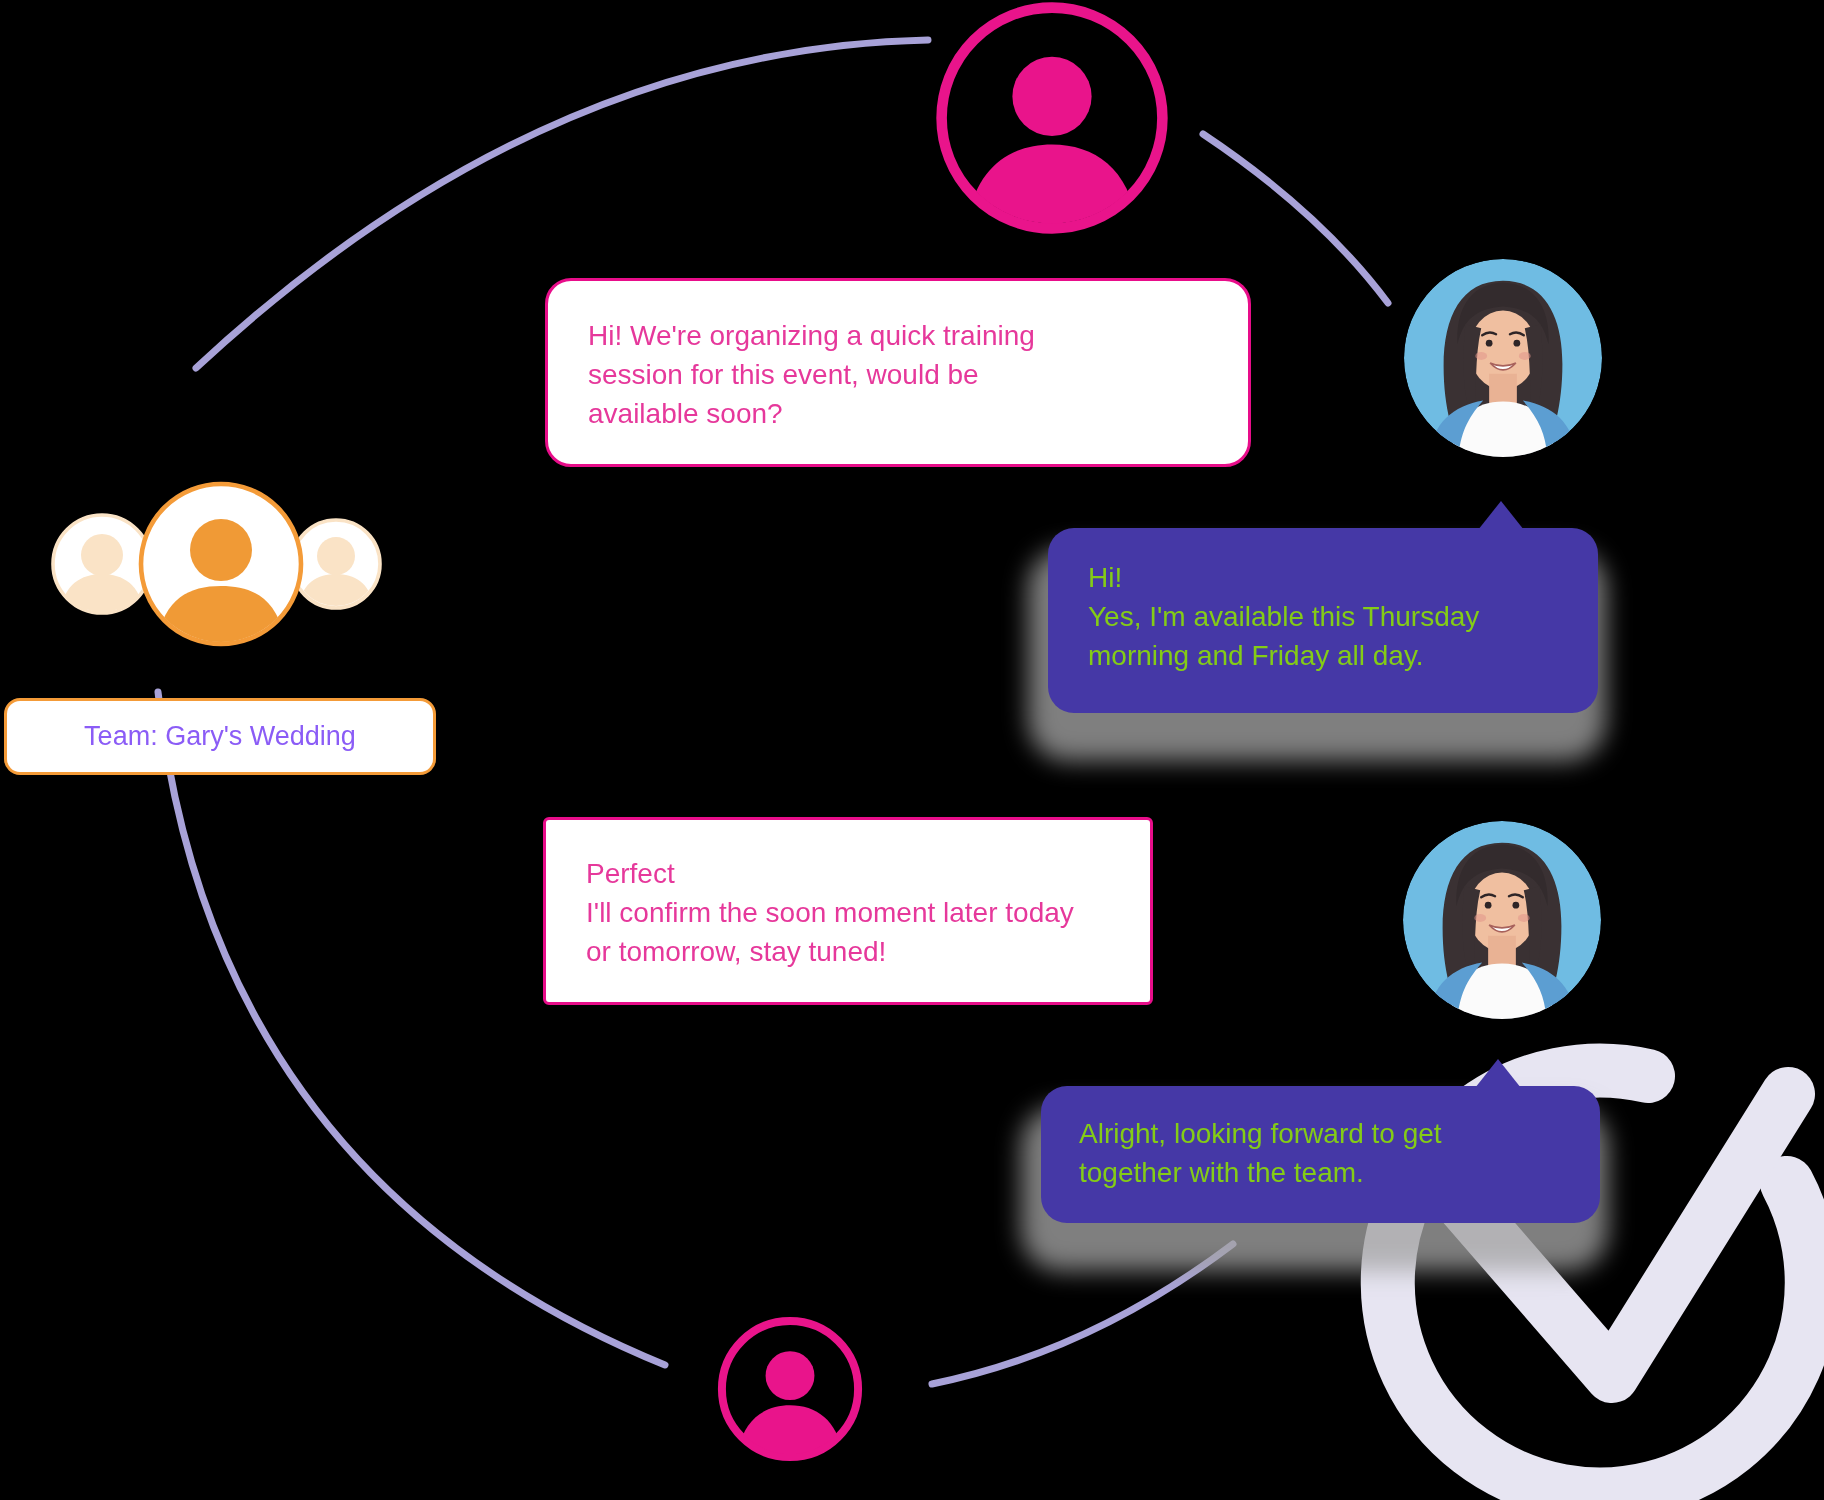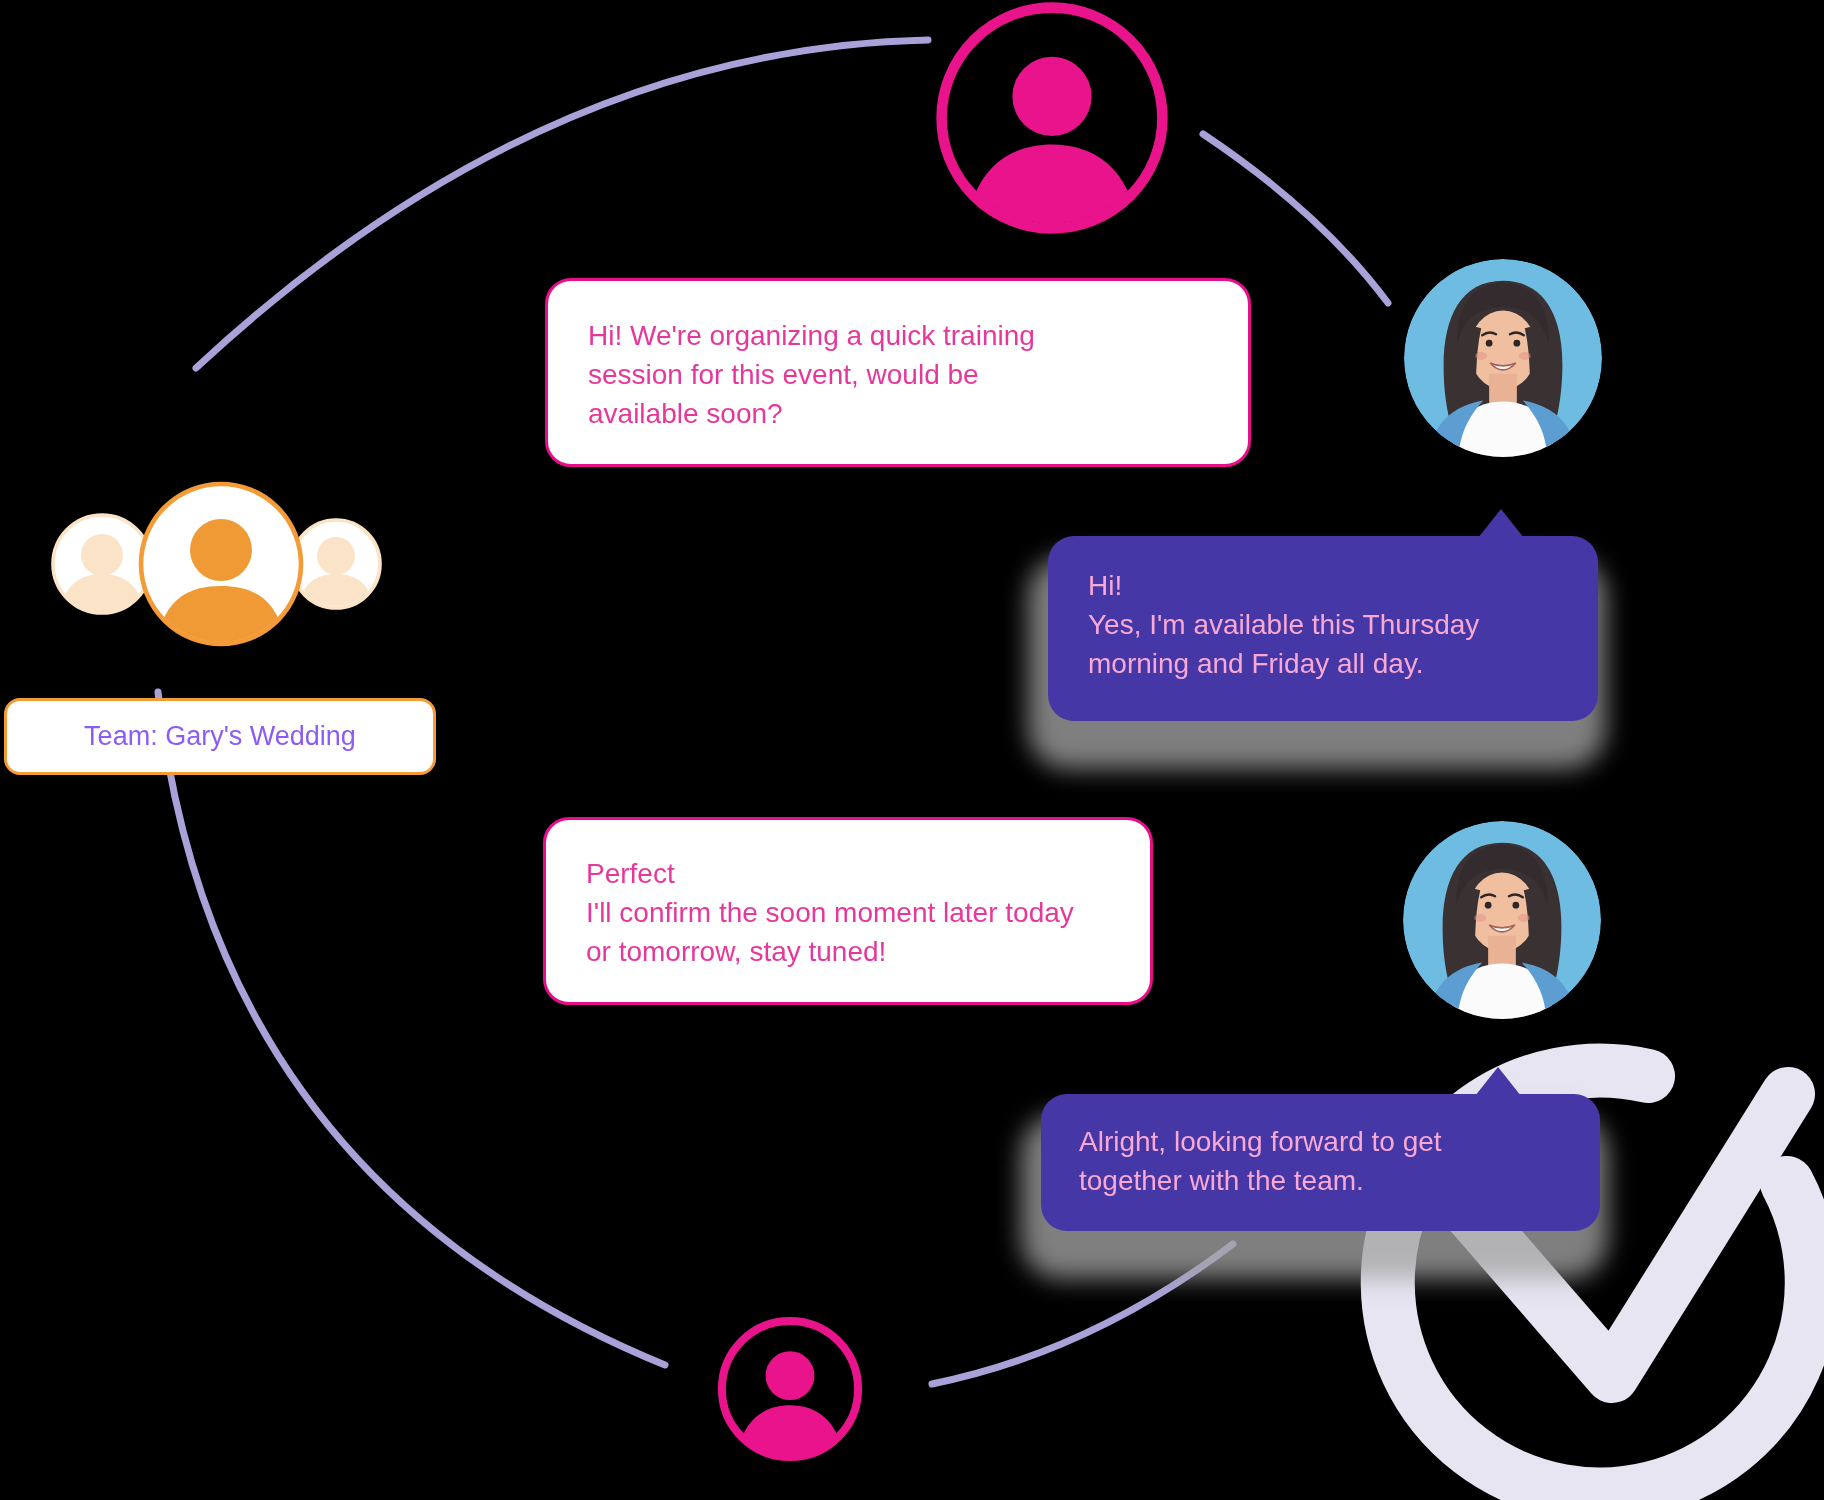--- a/index.html
+++ b/index.html
@@ -7,25 +7,24 @@
     position:relative;width:1824px;height:1500px;background:#000;overflow:hidden;
     font-family:"Liberation Sans",sans-serif;
   }
   svg.layer{position:absolute;left:0;top:0;width:1824px;height:1500px;pointer-events:none;}
 
   
   .bubble{position:absolute;box-sizing:border-box;border-radius:26px;font-size:28px;line-height:39px;}
   .bubble .line{white-space:nowrap;}
   .bubble.white{background:#ffffff;border:3px solid #E80D8A;color:#E6389B;}
   #bubble1{left:545px;top:278px;width:706px;height:189px;padding:35px 28px 0 40px;}
-  #bubble2{left:543px;top:817px;width:610px;height:188px;padding:34px 28px 0 40px;}
+  #bubble2{left:543px;top:817px;width:610px;height:188px;padding:34px 28px 0 40px;border-radius:6px;}
   .bubble.purple{
-    background:#4538A6;color:#f9a8d4;
+    background:#4538A6;color:#84cc16;
     box-shadow:-6px 34px 24px 14px rgba(163,163,163,0.78);
-    margin-top:8px;
   }
   #bubble3{left:1048px;top:528px;width:550px;height:185px;padding:30px 26px 0 40px;}
   #bubble4{left:1041px;top:1086px;width:559px;height:137px;padding:28px 26px 0 38px;}
   .tail{position:absolute;width:0;height:0;top:-27px;
         border-left:23px solid transparent;border-right:23px solid transparent;
         border-bottom:29px solid #4538A6;}
   #bubble3 .tail{left:430px;}
   #bubble4 .tail{left:434px;}
 
   

